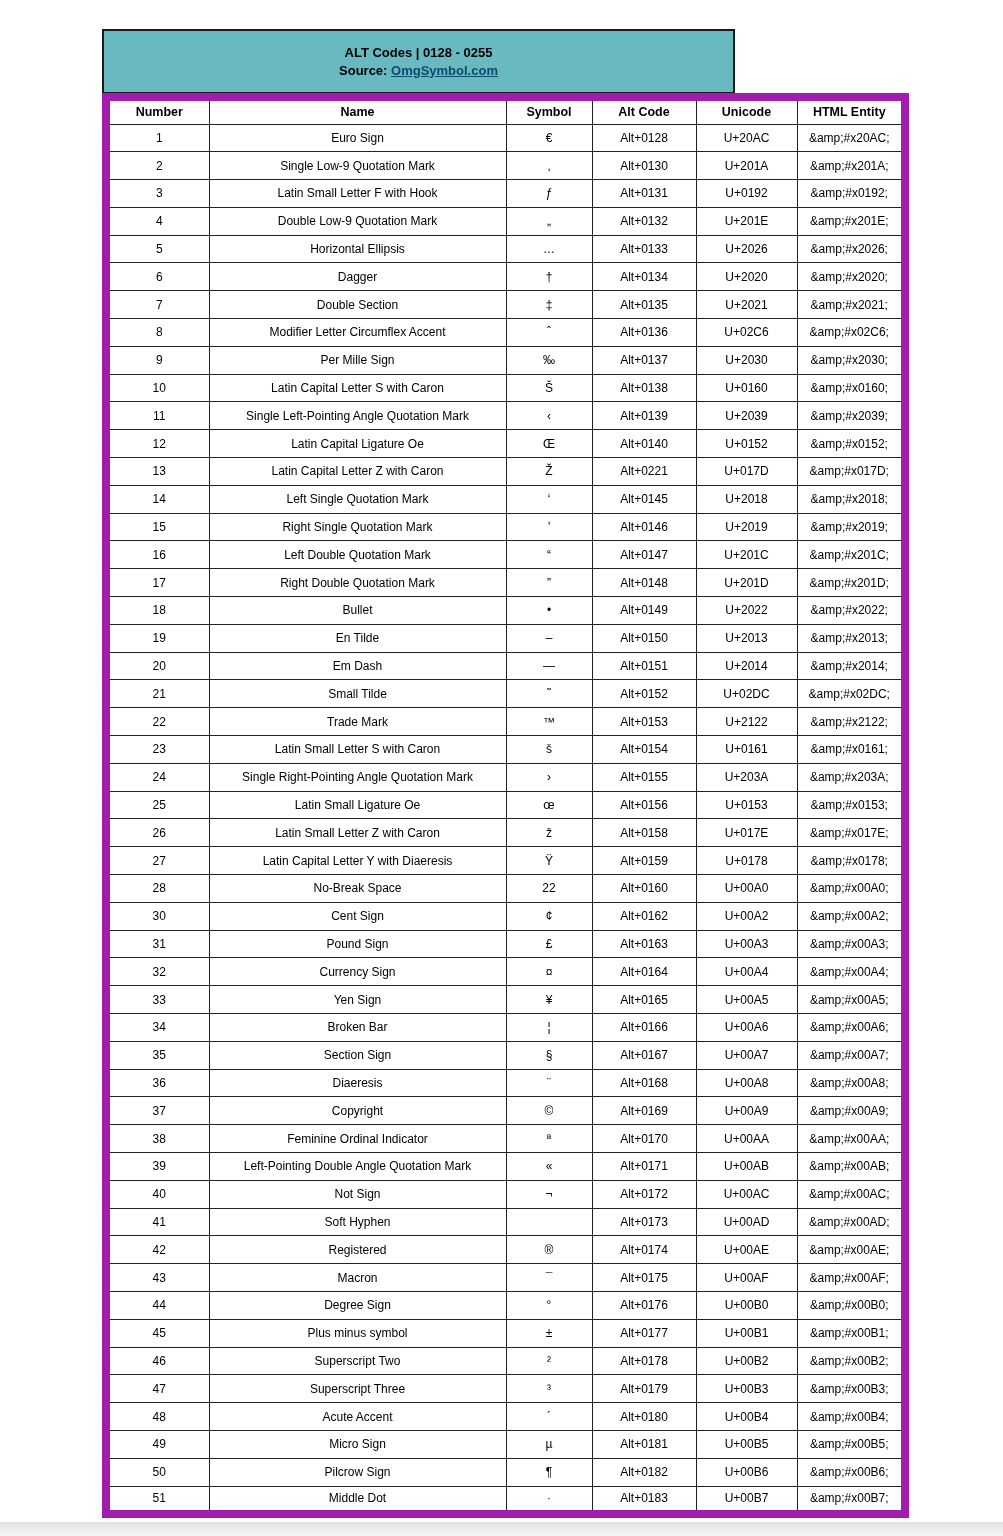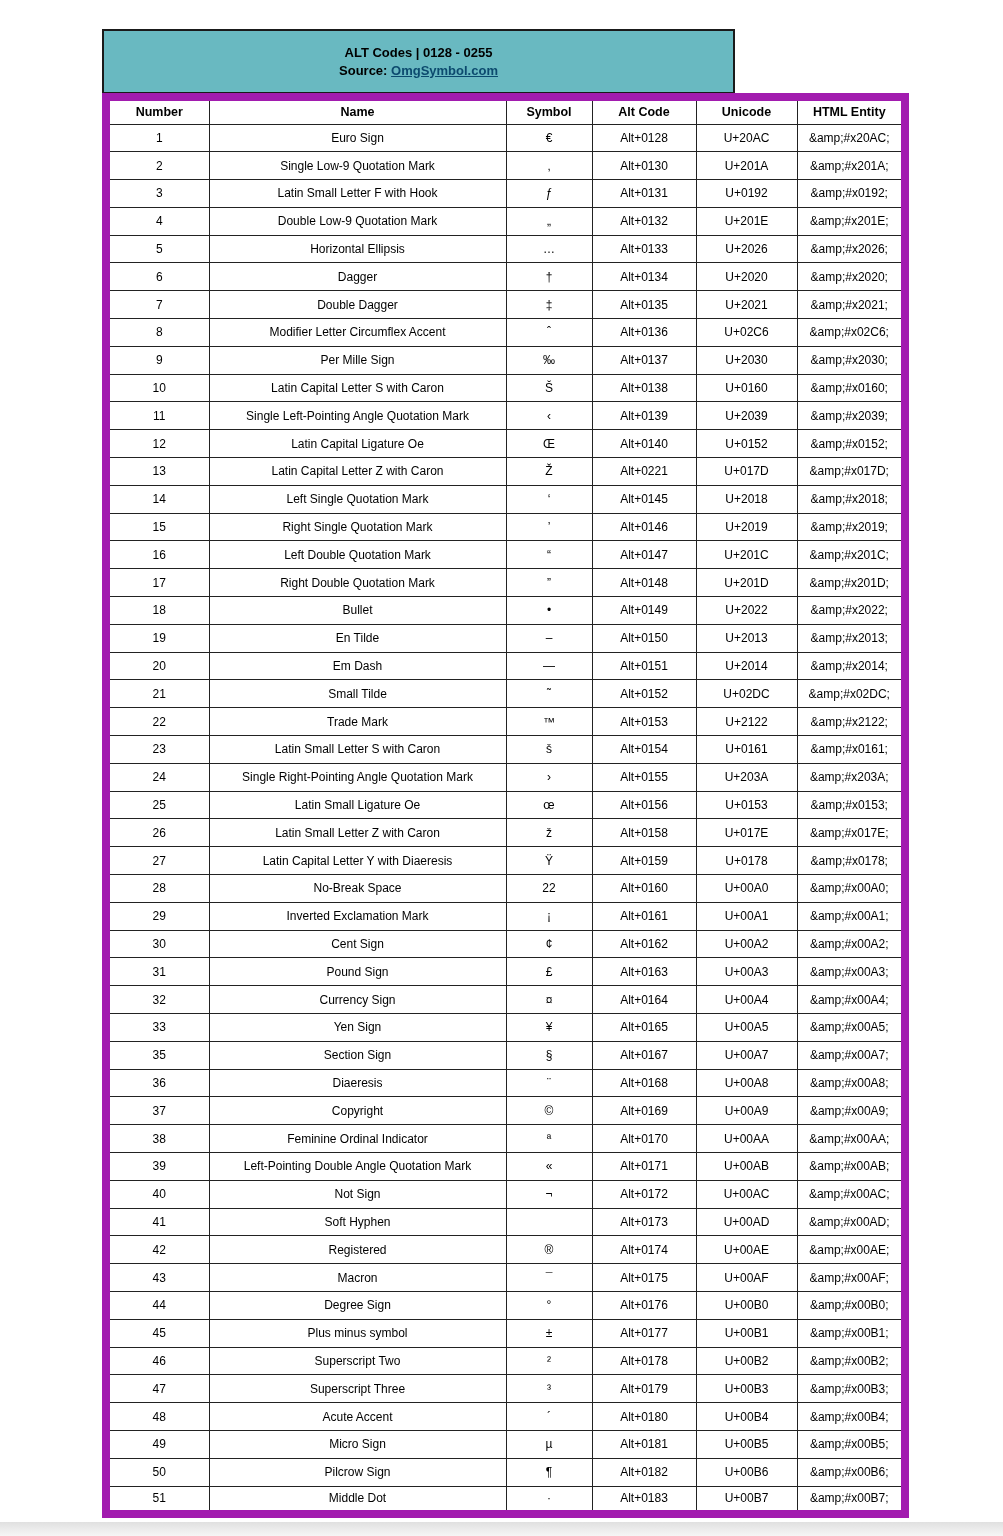--- a/index.html
+++ b/index.html
@@ -150,21 +150,21 @@
         <tr>
           <td>6</td>
           <td>Dagger</td>
           <td>†</td>
           <td>Alt+0134</td>
           <td>U+2020</td>
           <td>&amp;amp;#x2020;</td>
         </tr>
         <tr>
           <td>7</td>
-          <td>Double Dagger</td>
+          <td>Double Section</td>
           <td>‡</td>
           <td>Alt+0135</td>
           <td>U+2021</td>
           <td>&amp;amp;#x2021;</td>
         </tr>
         <tr>
           <td>8</td>
           <td>Modifier Letter Circumflex Accent</td>
           <td>ˆ</td>
           <td>Alt+0136</td>
@@ -325,28 +325,20 @@
         </tr>
         <tr>
           <td>28</td>
           <td>No-Break Space</td>
           <td>22</td>
           <td>Alt+0160</td>
           <td>U+00A0</td>
           <td>&amp;amp;#x00A0;</td>
         </tr>
         <tr>
-          <td>29</td>
-          <td>Inverted Exclamation Mark</td>
-          <td>¡</td>
-          <td>Alt+0161</td>
-          <td>U+00A1</td>
-          <td>&amp;amp;#x00A1;</td>
-        </tr>
-        <tr>
           <td>30</td>
           <td>Cent Sign</td>
           <td>¢</td>
           <td>Alt+0162</td>
           <td>U+00A2</td>
           <td>&amp;amp;#x00A2;</td>
         </tr>
         <tr>
           <td>31</td>
           <td>Pound Sign</td>
@@ -363,20 +355,28 @@
           <td>U+00A4</td>
           <td>&amp;amp;#x00A4;</td>
         </tr>
         <tr>
           <td>33</td>
           <td>Yen Sign</td>
           <td>¥</td>
           <td>Alt+0165</td>
           <td>U+00A5</td>
           <td>&amp;amp;#x00A5;</td>
+        </tr>
+        <tr>
+          <td>34</td>
+          <td>Broken Bar</td>
+          <td>¦</td>
+          <td>Alt+0166</td>
+          <td>U+00A6</td>
+          <td>&amp;amp;#x00A6;</td>
         </tr>
         <tr>
           <td>35</td>
           <td>Section Sign</td>
           <td>§</td>
           <td>Alt+0167</td>
           <td>U+00A7</td>
           <td>&amp;amp;#x00A7;</td>
         </tr>
         <tr>

